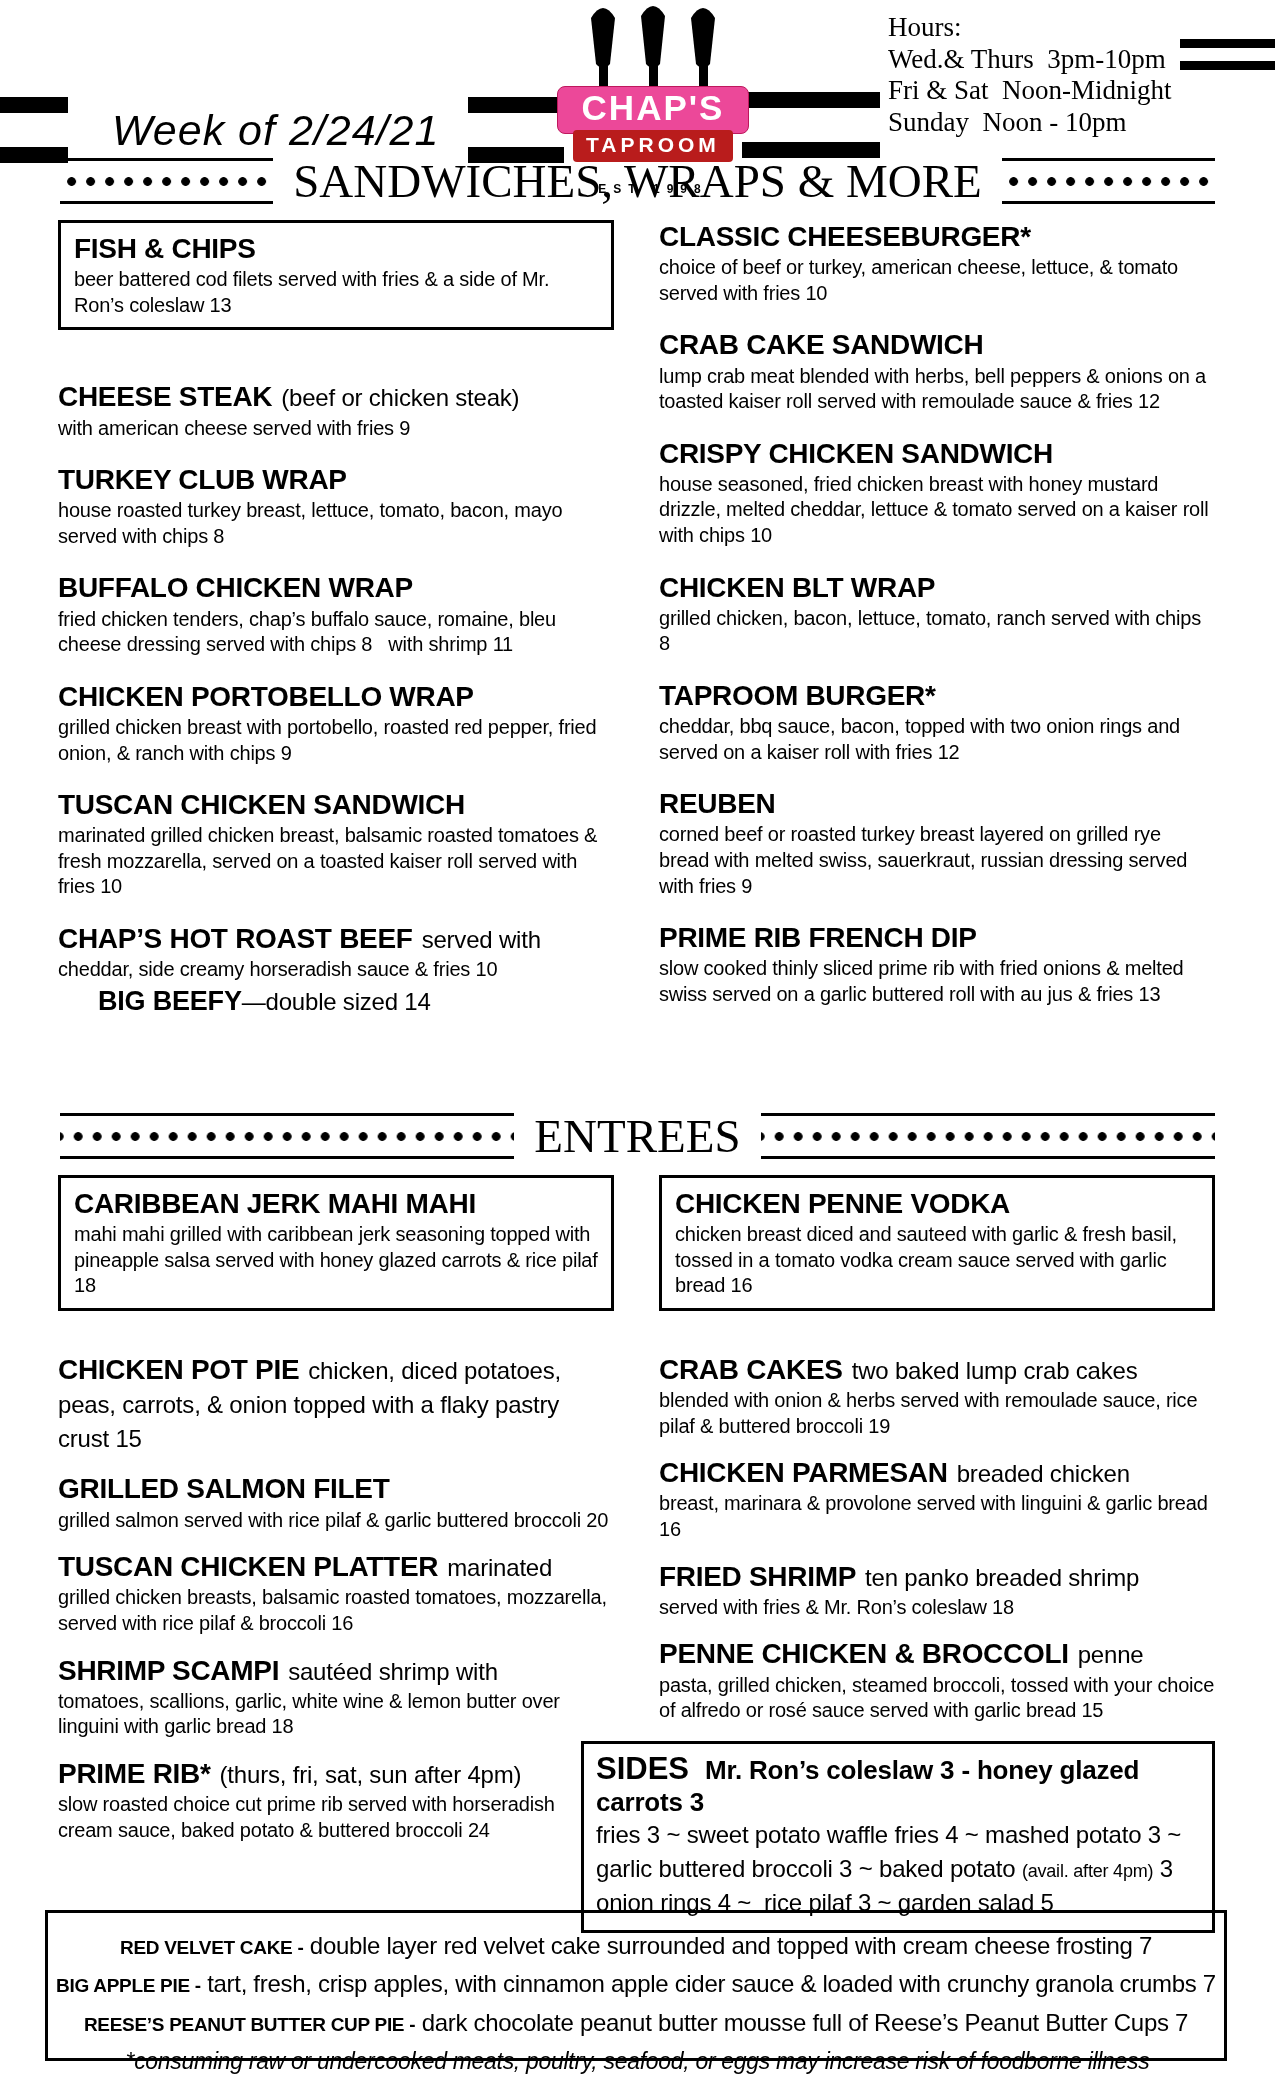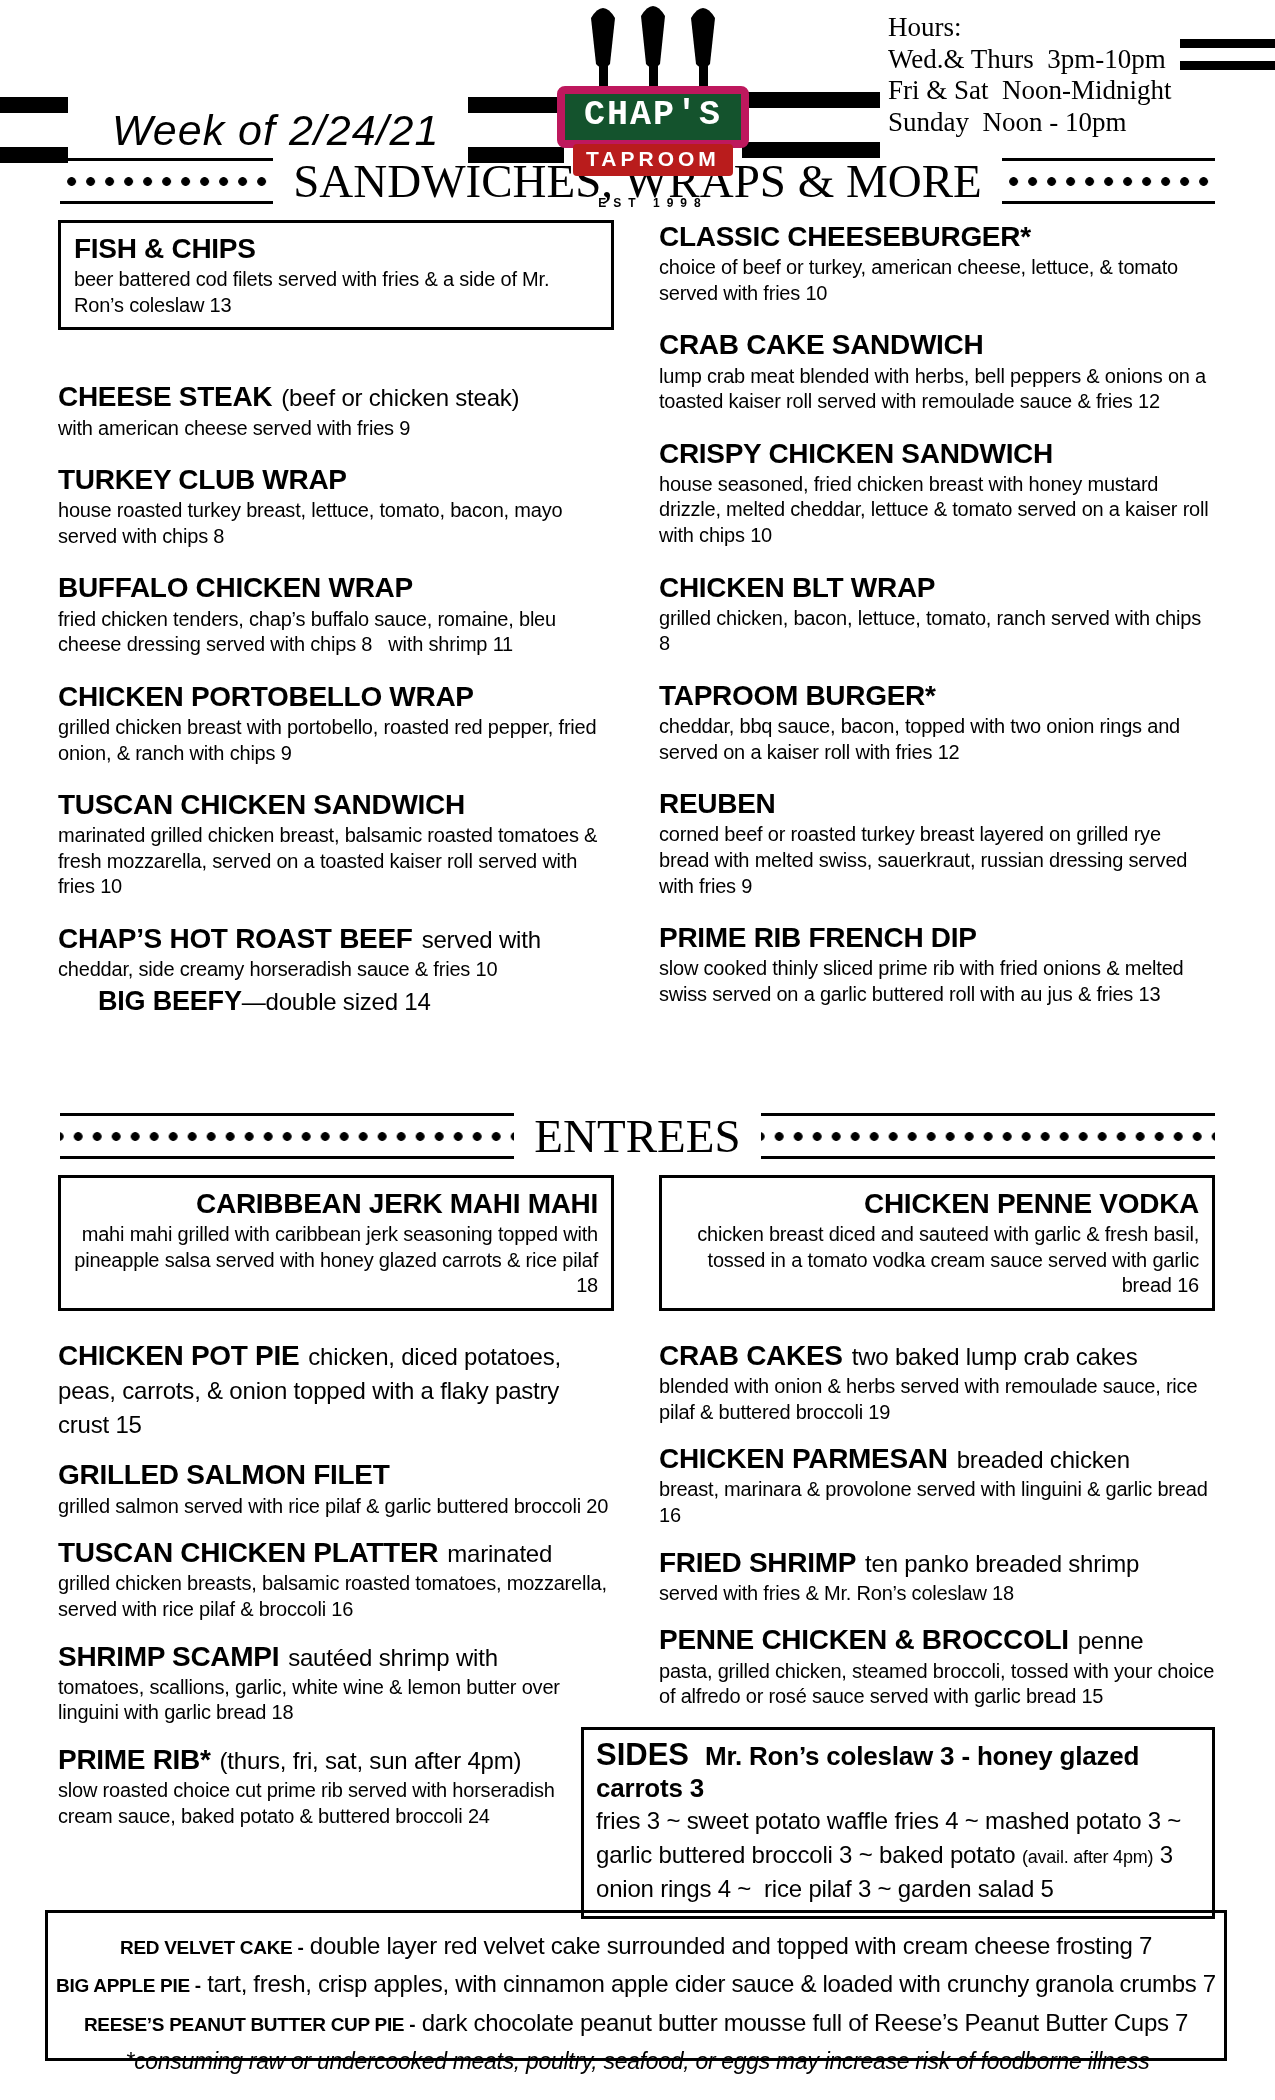--- a/index.html
+++ b/index.html
@@ -15,21 +15,21 @@
   .b2b{left:468px;top:147px;width:96px;height:16px;}
   .b3a{left:742px;top:92px;width:138px;height:16px;}
   .b3b{left:742px;top:142px;width:138px;height:16px;}
   .b4a{left:1180px;top:39px;width:95px;height:9px;}
   .b4b{left:1180px;top:61px;width:95px;height:9px;}
   .week{position:absolute;left:112px;top:106px;font-size:43px;font-style:italic;letter-spacing:1px;white-space:nowrap;}
   .hours{position:absolute;left:888px;top:12px;font-family:"Liberation Serif",serif;font-size:27px;line-height:1.17;}
   
   .logo{position:absolute;left:557px;top:2px;width:192px;text-align:center;}
   .taps{display:block;margin:0 auto -14px;position:relative;z-index:0;}
-  .chapsbox{position:relative;z-index:1;background:#14532d;border:8px solid #be185d;border-radius:8px;padding:1px 6px 5px;font-family:Liberation Mono, monospace;}
+  .chapsbox{position:relative;z-index:1;background:#ec4899;border:1px solid #be185d;border-radius:8px;padding:1px 6px 5px;}
   .chapsbox span{color:#fff;font-weight:bold;font-size:35px;letter-spacing:2px;}
   .taproombox{position:relative;z-index:2;background:#b91c1c;border-radius:4px;width:79%;margin:-4px auto 0;padding:3px 4px 5px;}
   .taproombox span{color:#fff;font-weight:bold;font-size:21px;letter-spacing:4px;}
   .est{font-size:12px;font-weight:bold;letter-spacing:7px;margin-top:20px;}
 
   
   .divider{display:flex;align-items:center;margin:0 60px;height:62px;}
   .rulebox{flex:1;height:40px;border-top:3px solid #000;border-bottom:3px solid #000;
            background-image:radial-gradient(circle,#000 4px,transparent 4.7px);
            background-size:19px 15px;background-position:center;background-repeat:repeat-x;}
@@ -40,21 +40,21 @@
   .cols.sand{min-height:885px;}
   .mi{margin-bottom:22px;}
   .cols.ent .mi{margin-bottom:17px;}
   .tl{font-size:28px;line-height:1.22;letter-spacing:-0.3px;}
   .iname{font-weight:bold;}
   .inline{font-weight:normal;font-size:24px;margin-left:9px;letter-spacing:-0.2px;}
   .desc{font-size:20px;line-height:1.28;letter-spacing:-0.2px;margin-top:1px;}
   .subline{font-size:24px;margin-left:40px;margin-top:3px;letter-spacing:-0.2px;}
   .subline .sb{font-weight:bold;font-size:27px;}
   .boxed{border:3px solid #000;padding:9px 13px;margin-bottom:50px;}
-  .cols.ent .boxed{margin-bottom:28px;text-align:right;}
+  .cols.ent .boxed{margin-bottom:42px;}
 
   
   .sidesbox{border:3px solid #000;margin-left:-78px;padding:7px 12px 10px;margin-top:6px;}
   .sides-head{font-weight:bold;font-size:26px;letter-spacing:-0.2px;}
   .sides-head .slabel{font-size:31px;margin-right:16px;letter-spacing:0;}
   .sides-line{font-size:24px;line-height:1.42;letter-spacing:-0.2px;}
   .sides-line .small{font-size:18px;}
 
   
   .desserts{position:absolute;left:45px;right:48px;top:1910px;border:3px solid #000;

